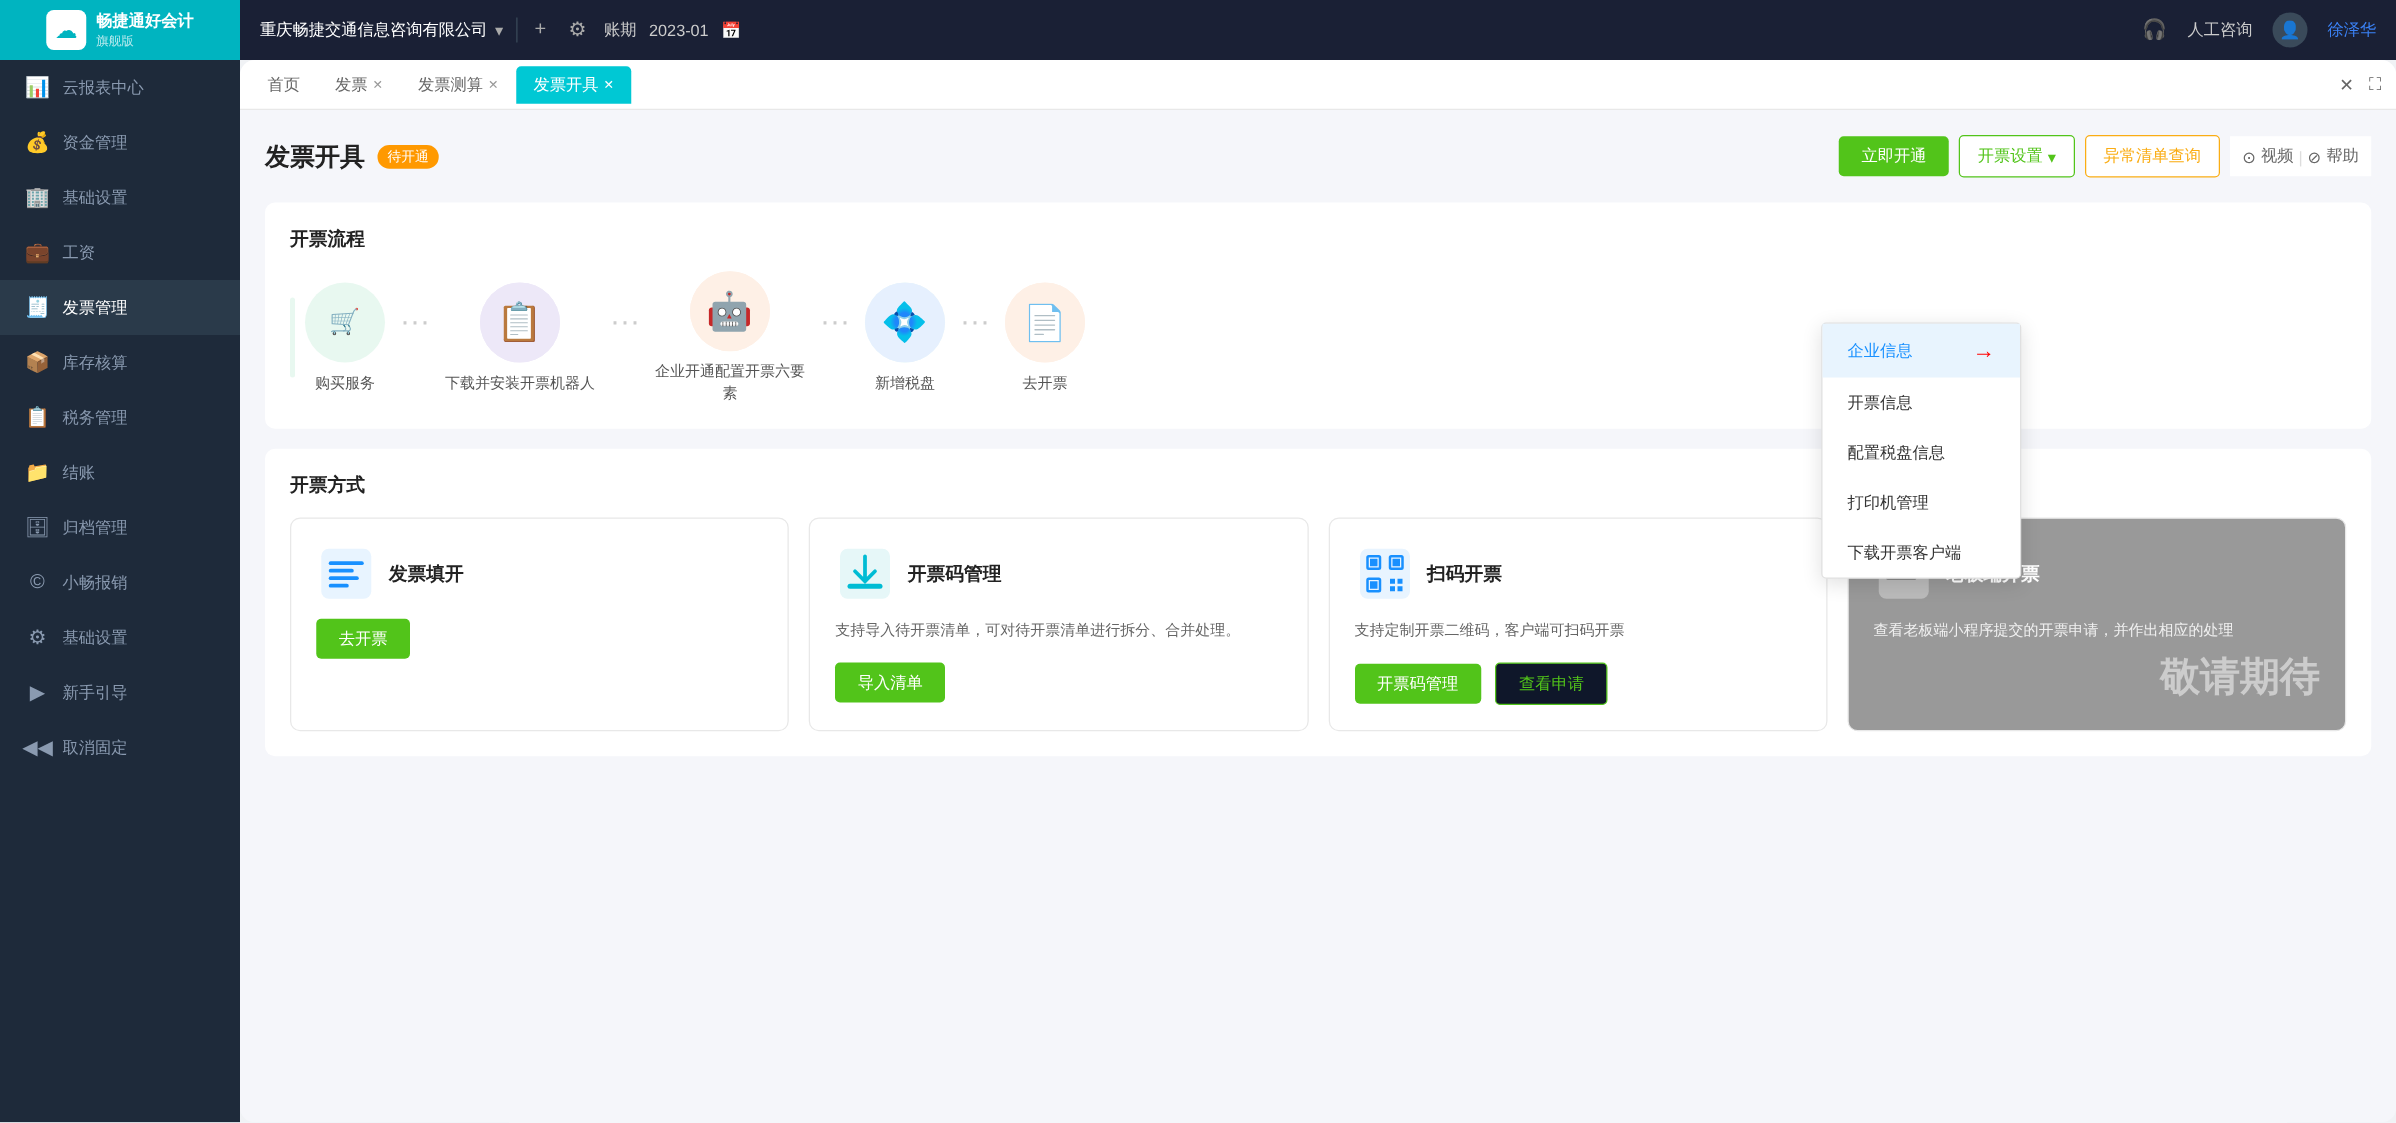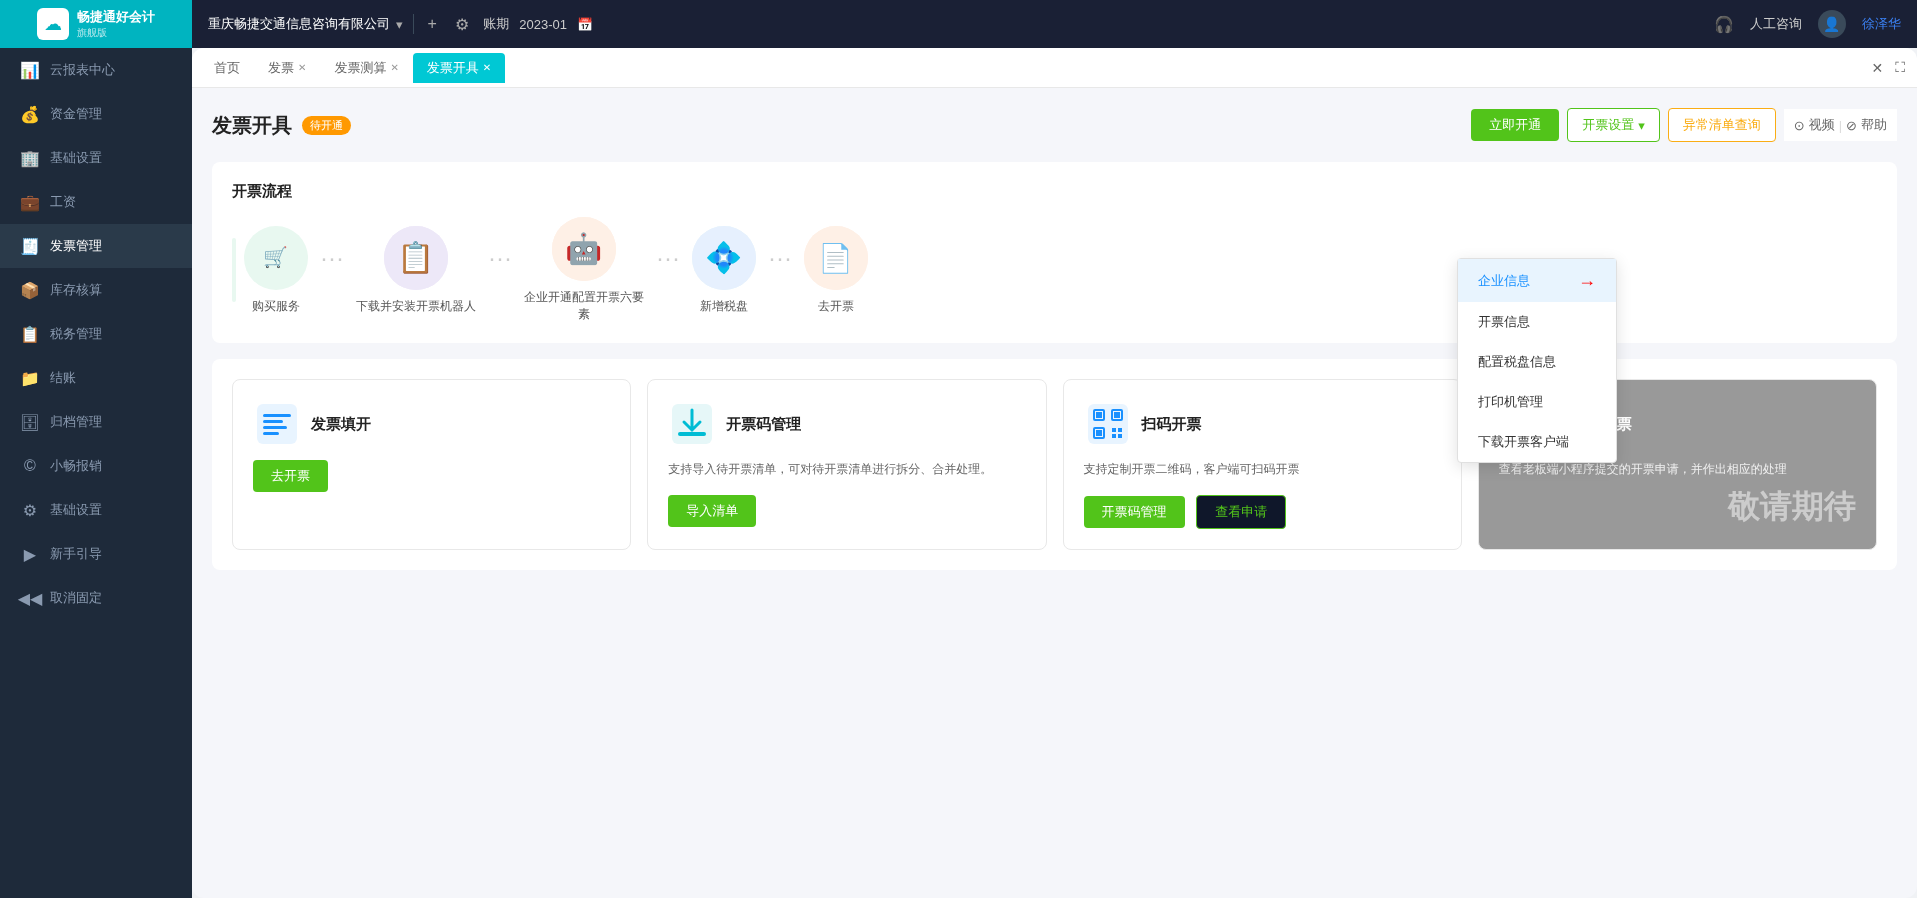--- a/index.html
+++ b/index.html
@@ -283,20 +283,21 @@
                     <circle cx="32" cy="32" r="32" fill="#fef0e6"></circle>
                     <text x="32" y="42" text-anchor="middle" font-size="28">📄</text>
                   </svg>
               </div>
               <span class="flow-step-label">去开票</span>
             </div>
           </div>
         </div>
 
         <div class="section">
+          <div class="section-title">开票方式</div>
           <div class="method-cards">
 
             <div class="method-card">
               <div class="method-card-header">
                 <div class="method-icon icon-blue">
                   <svg width="48" height="48" viewBox="0 0 48 48">
                     <rect x="4" y="4" width="40" height="40" rx="6" fill="#e8f4ff"></rect>
                     <rect x="10" y="14" width="28" height="3" rx="1.5" fill="#1890ff"></rect>
                     <rect x="10" y="20" width="20" height="3" rx="1.5" fill="#1890ff"></rect>
                     <rect x="10" y="26" width="24" height="3" rx="1.5" fill="#1890ff"></rect>

